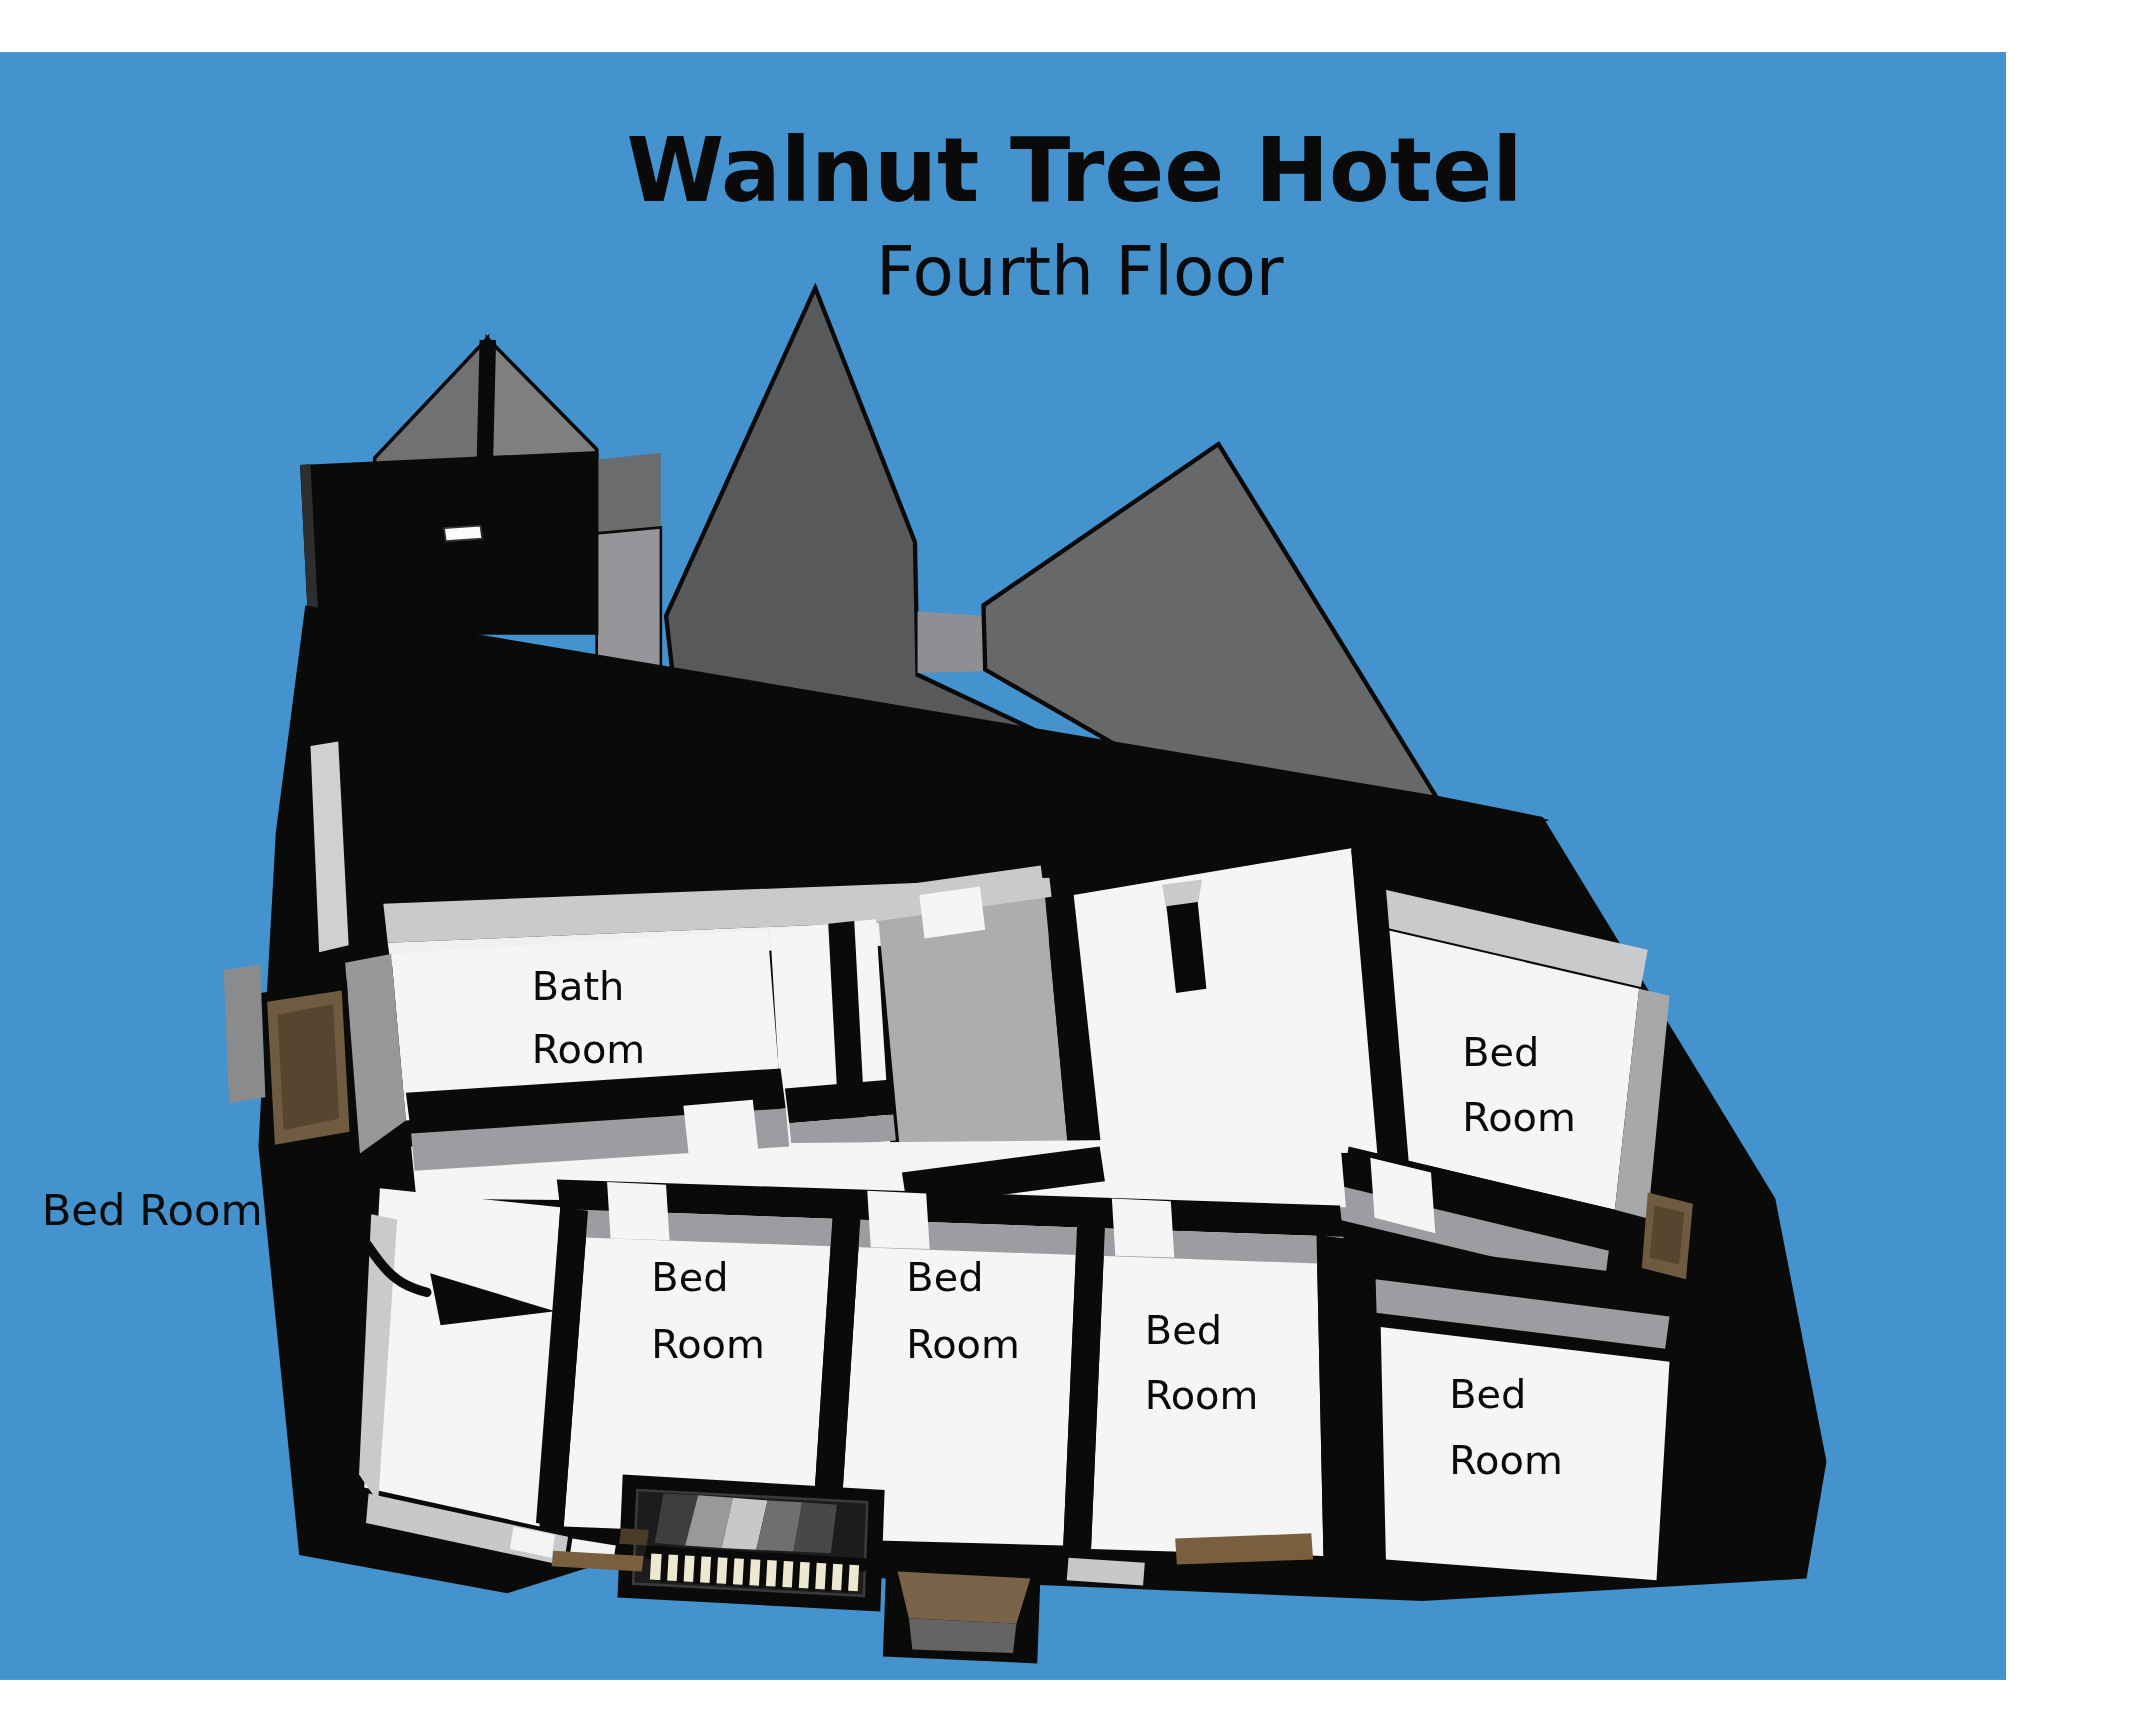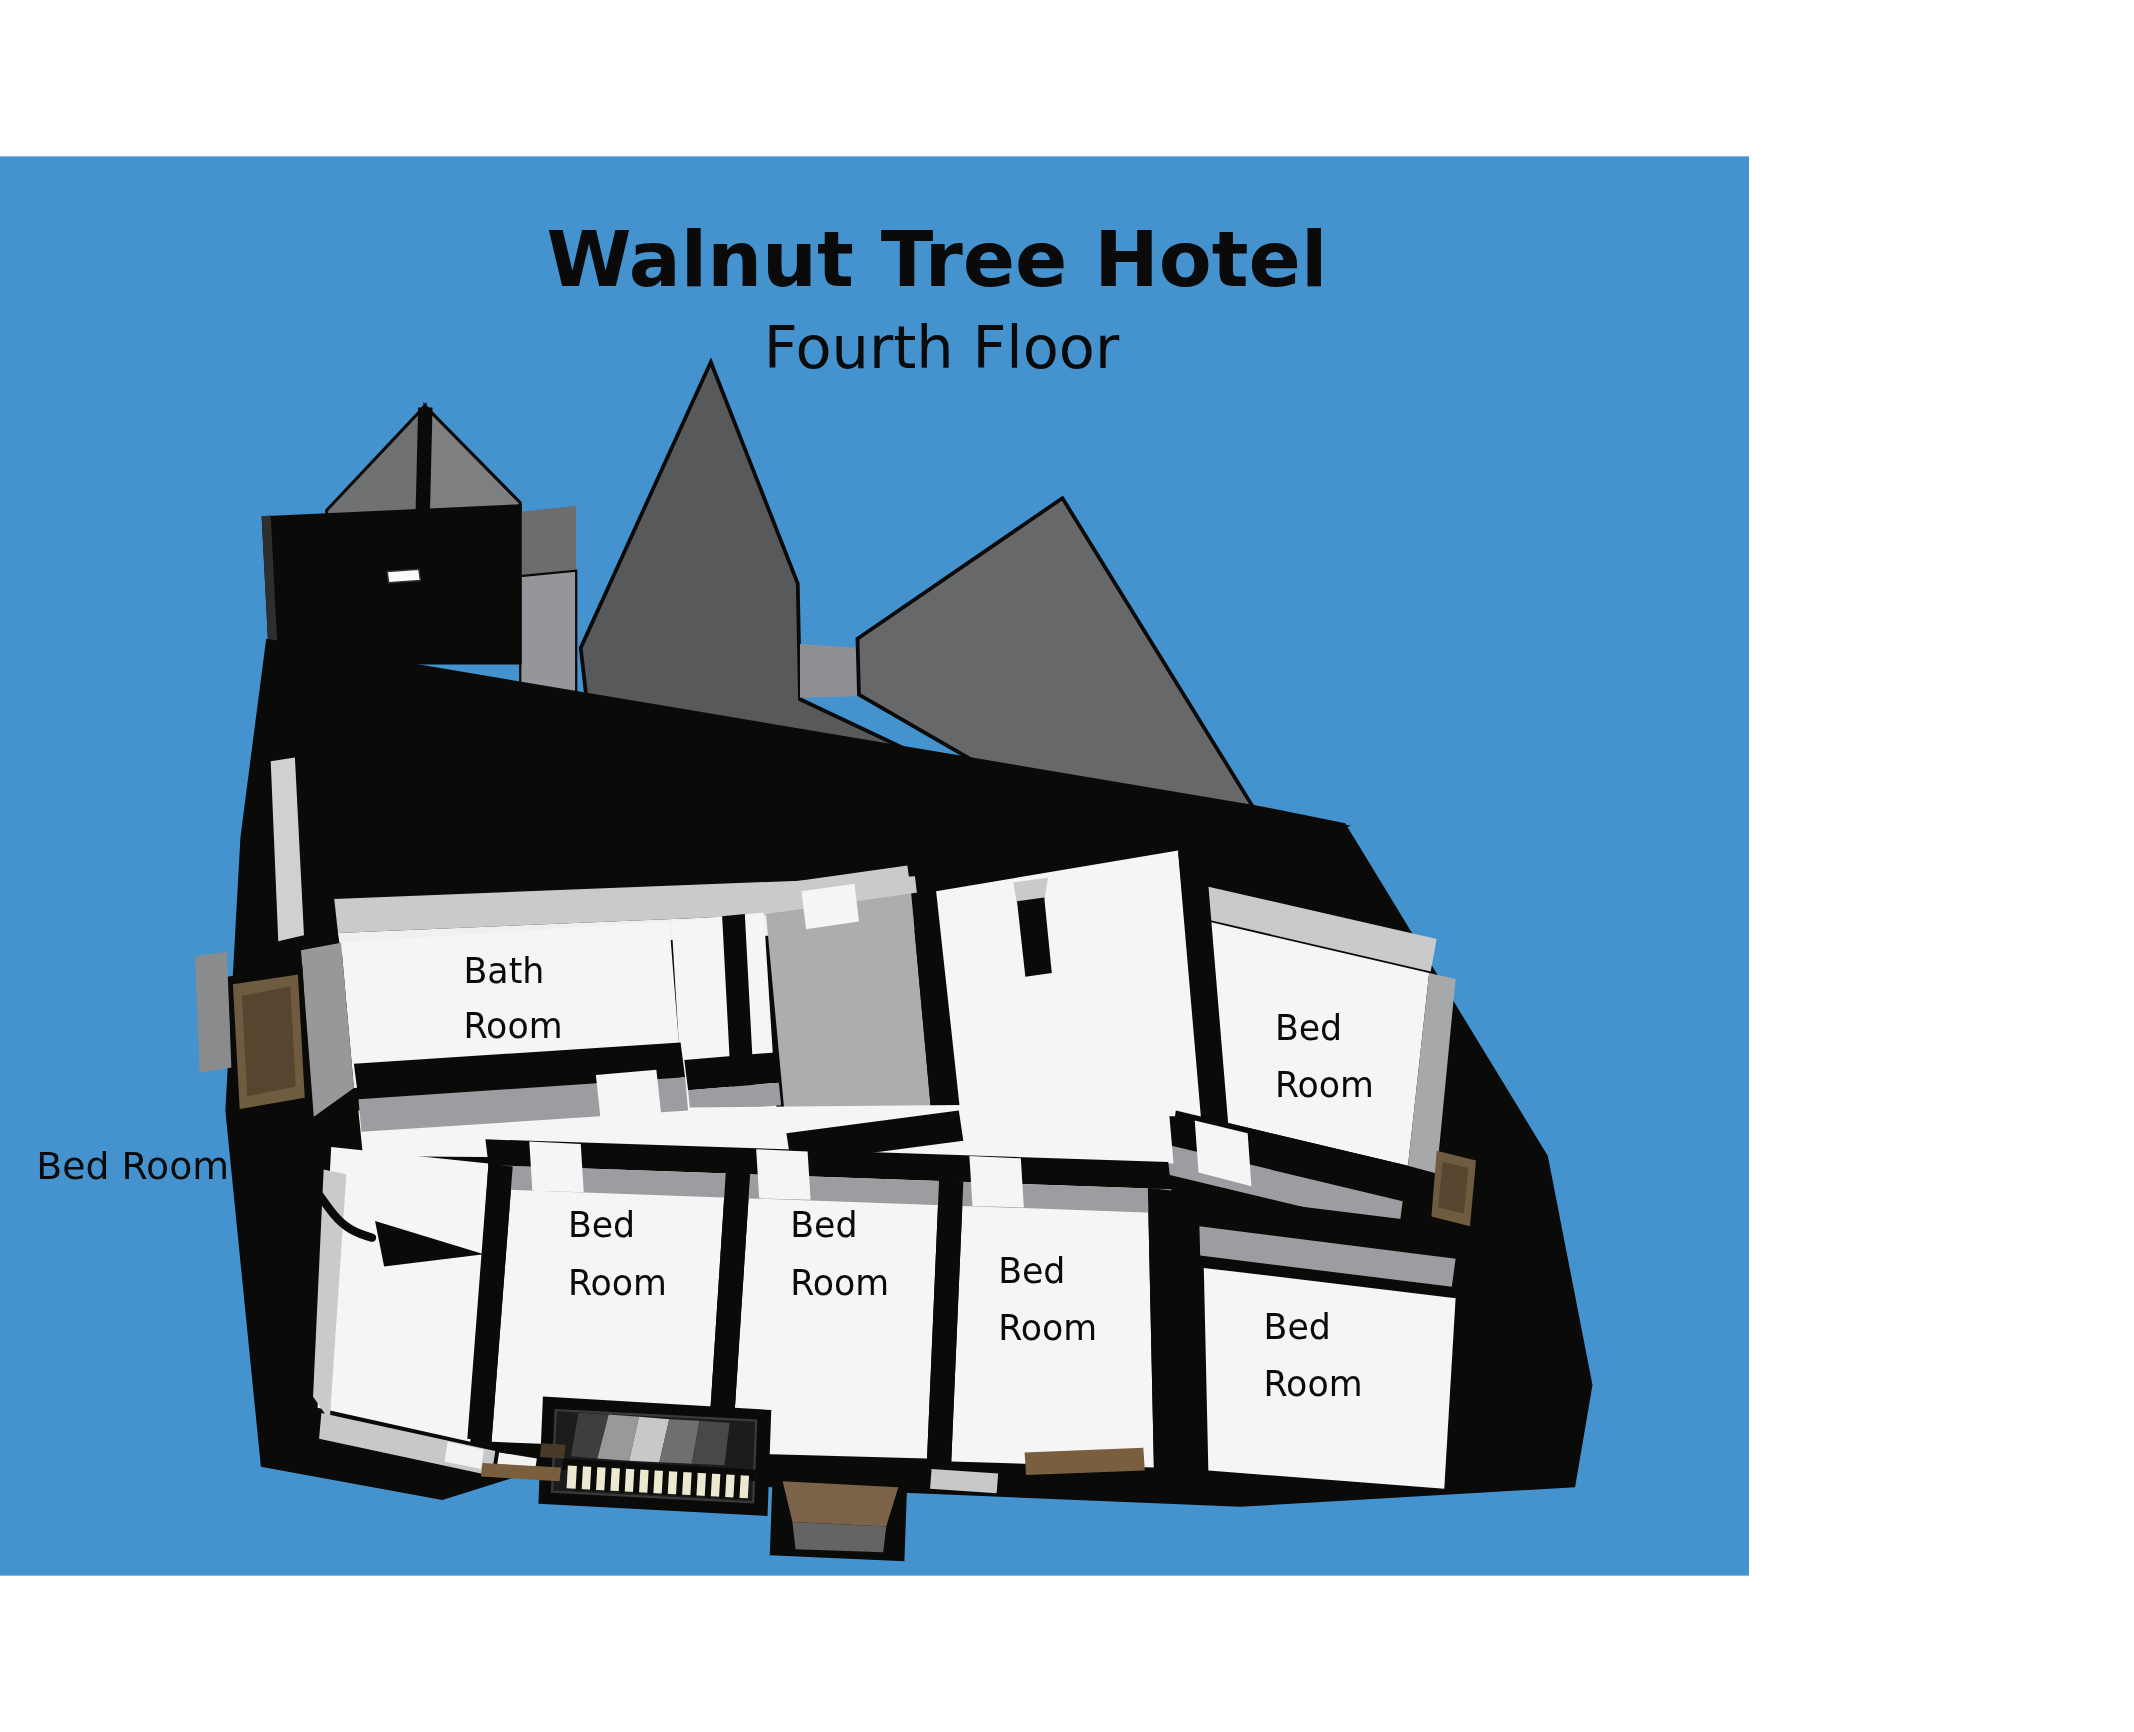--- a/index.html
+++ b/index.html
@@ -1,17 +1,17 @@
 <!DOCTYPE html>
 <html style="font-size:14.8px"><head>
 <meta charset="utf-8">
 <style>
   html,body{margin:0;padding:0;}
   body{font-family:"DejaVu Sans","Liberation Sans",sans-serif;}
-  #stage{position:relative;width:1749px;height:1732px;overflow:hidden;}
+  #stage{position:relative;width:2006px;height:1732px;overflow:hidden;}
   #stage svg{position:absolute;left:0;top:0;width:100%;height:100%;display:block;}
   .title-text{font-weight:bold;}
   text{fill:#0A0A0A;}
 </style>
 </head>
 <body>
 
 <div id="stage">
 <svg viewBox="0 0 2313 1877" xmlns="http://www.w3.org/2000/svg">
 

